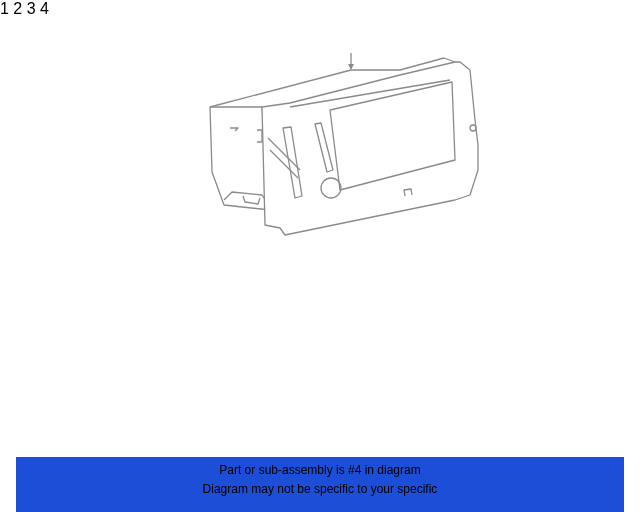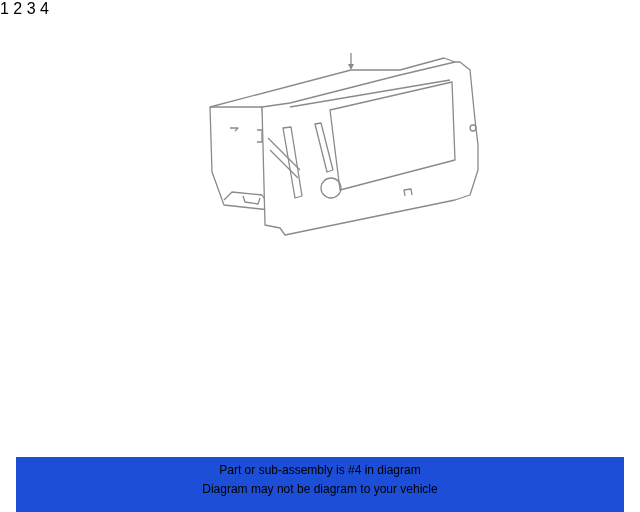--- a/index.html
+++ b/index.html
@@ -88,17 +88,17 @@
     <path d="M452,288 L470,296" fill="none">
     
     <line x1="512" y1="380" x2="525" y2="380" fill="none">
     <polygon points="508,380 515,377 515,383" fill="#000" stroke="none">
   </polygon></line></path></ellipse></ellipse></ellipse></ellipse></path></path></path></path></g>
   <text x="530" y="387" font-size="19" fill="#000" font-family="Liberation Sans, sans-serif">4</text>
 
 
 <div class="banner">
   <div>Part or sub-assembly is #4 in diagram</div>
-  <div>Diagram may not be diagram to your vehicle</div>
+  <div>Diagram may not be specific to your specific</div>
 </div>
 
 
 
 
 </body></html>

